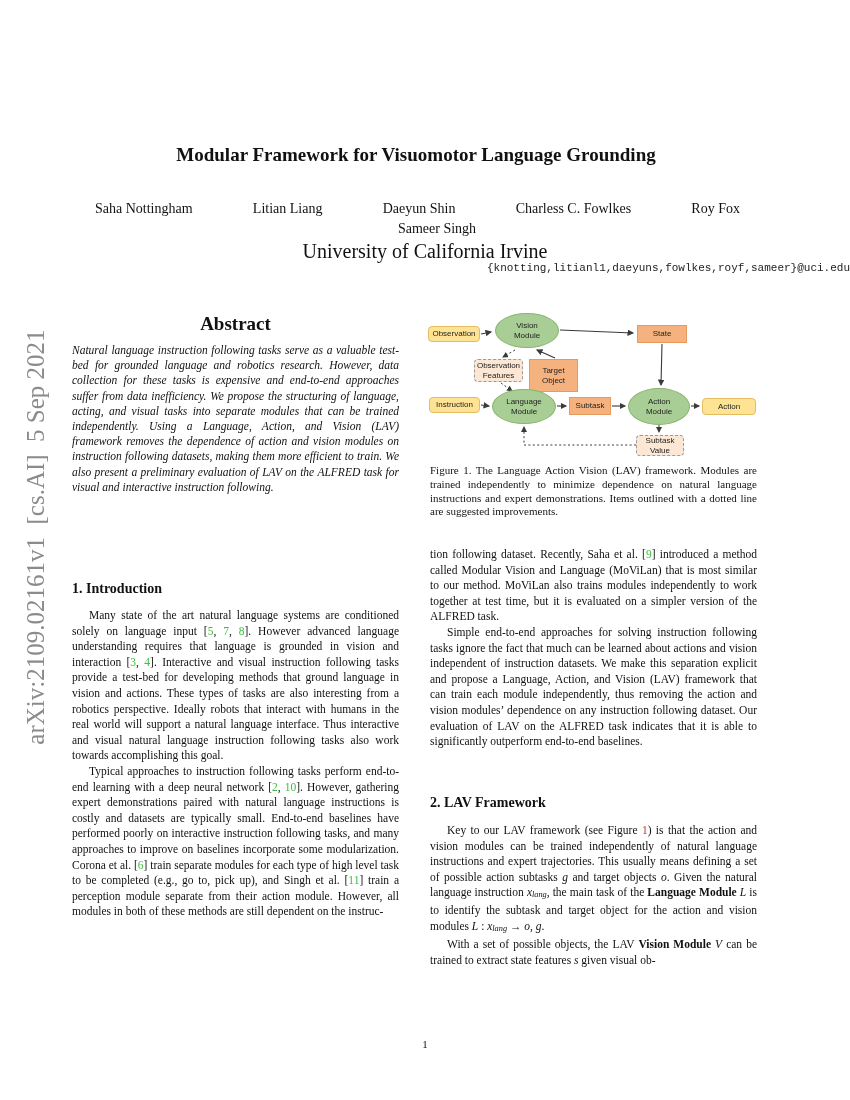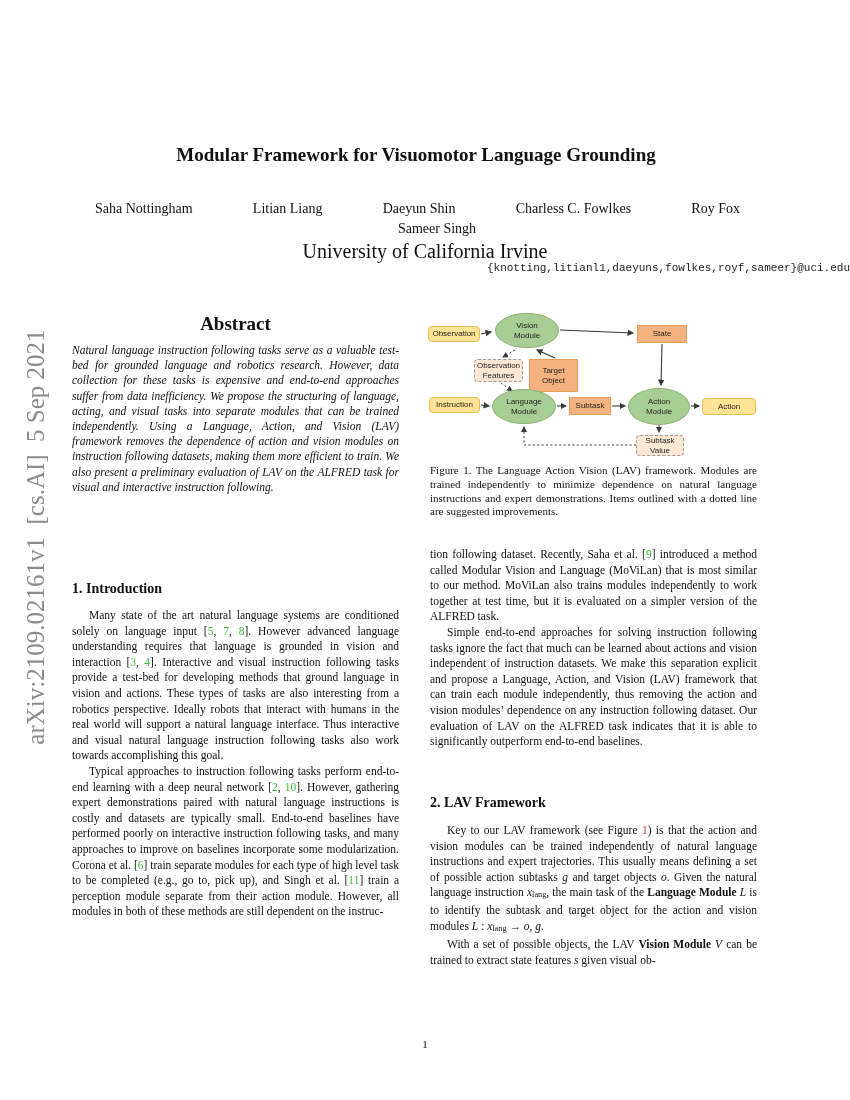--- a/index.html
+++ b/index.html
@@ -46,21 +46,21 @@
     font-style:italic;font-size:11.5px;line-height:15.2px;text-align:justify;
   }
   .sec-heading{position:absolute;font-size:14px;font-weight:bold;}
   .col{position:absolute;width:327px;font-size:11.5px;line-height:15.6px;text-align:justify;}
   .col p{margin:0;}
   .col p.indent{text-indent:17px;}
   .c-cite{color:var(--citation-green);}
   .c-ref{color:var(--figure-ref-red);}
   .c-i{font-style:italic;}
   .c-b{font-weight:bold;}
-  .c-isub{font-size:0.72em;vertical-align:-0.18em;}
+  .c-isub{font-style:italic;font-size:0.72em;vertical-align:-0.18em;}
   .caption{
     position:absolute;left:430px;top:464px;width:327px;
     font-size:11px;line-height:13.8px;text-align:justify;color:#141414;
   }
   .pageno{position:absolute;left:0;top:1038px;width:850px;text-align:center;font-size:11px;}
 
   
   .fig{position:absolute;left:425px;top:303px;width:335px;height:158px;}
   .fig svg{position:absolute;left:0;top:0;}
   .node{

